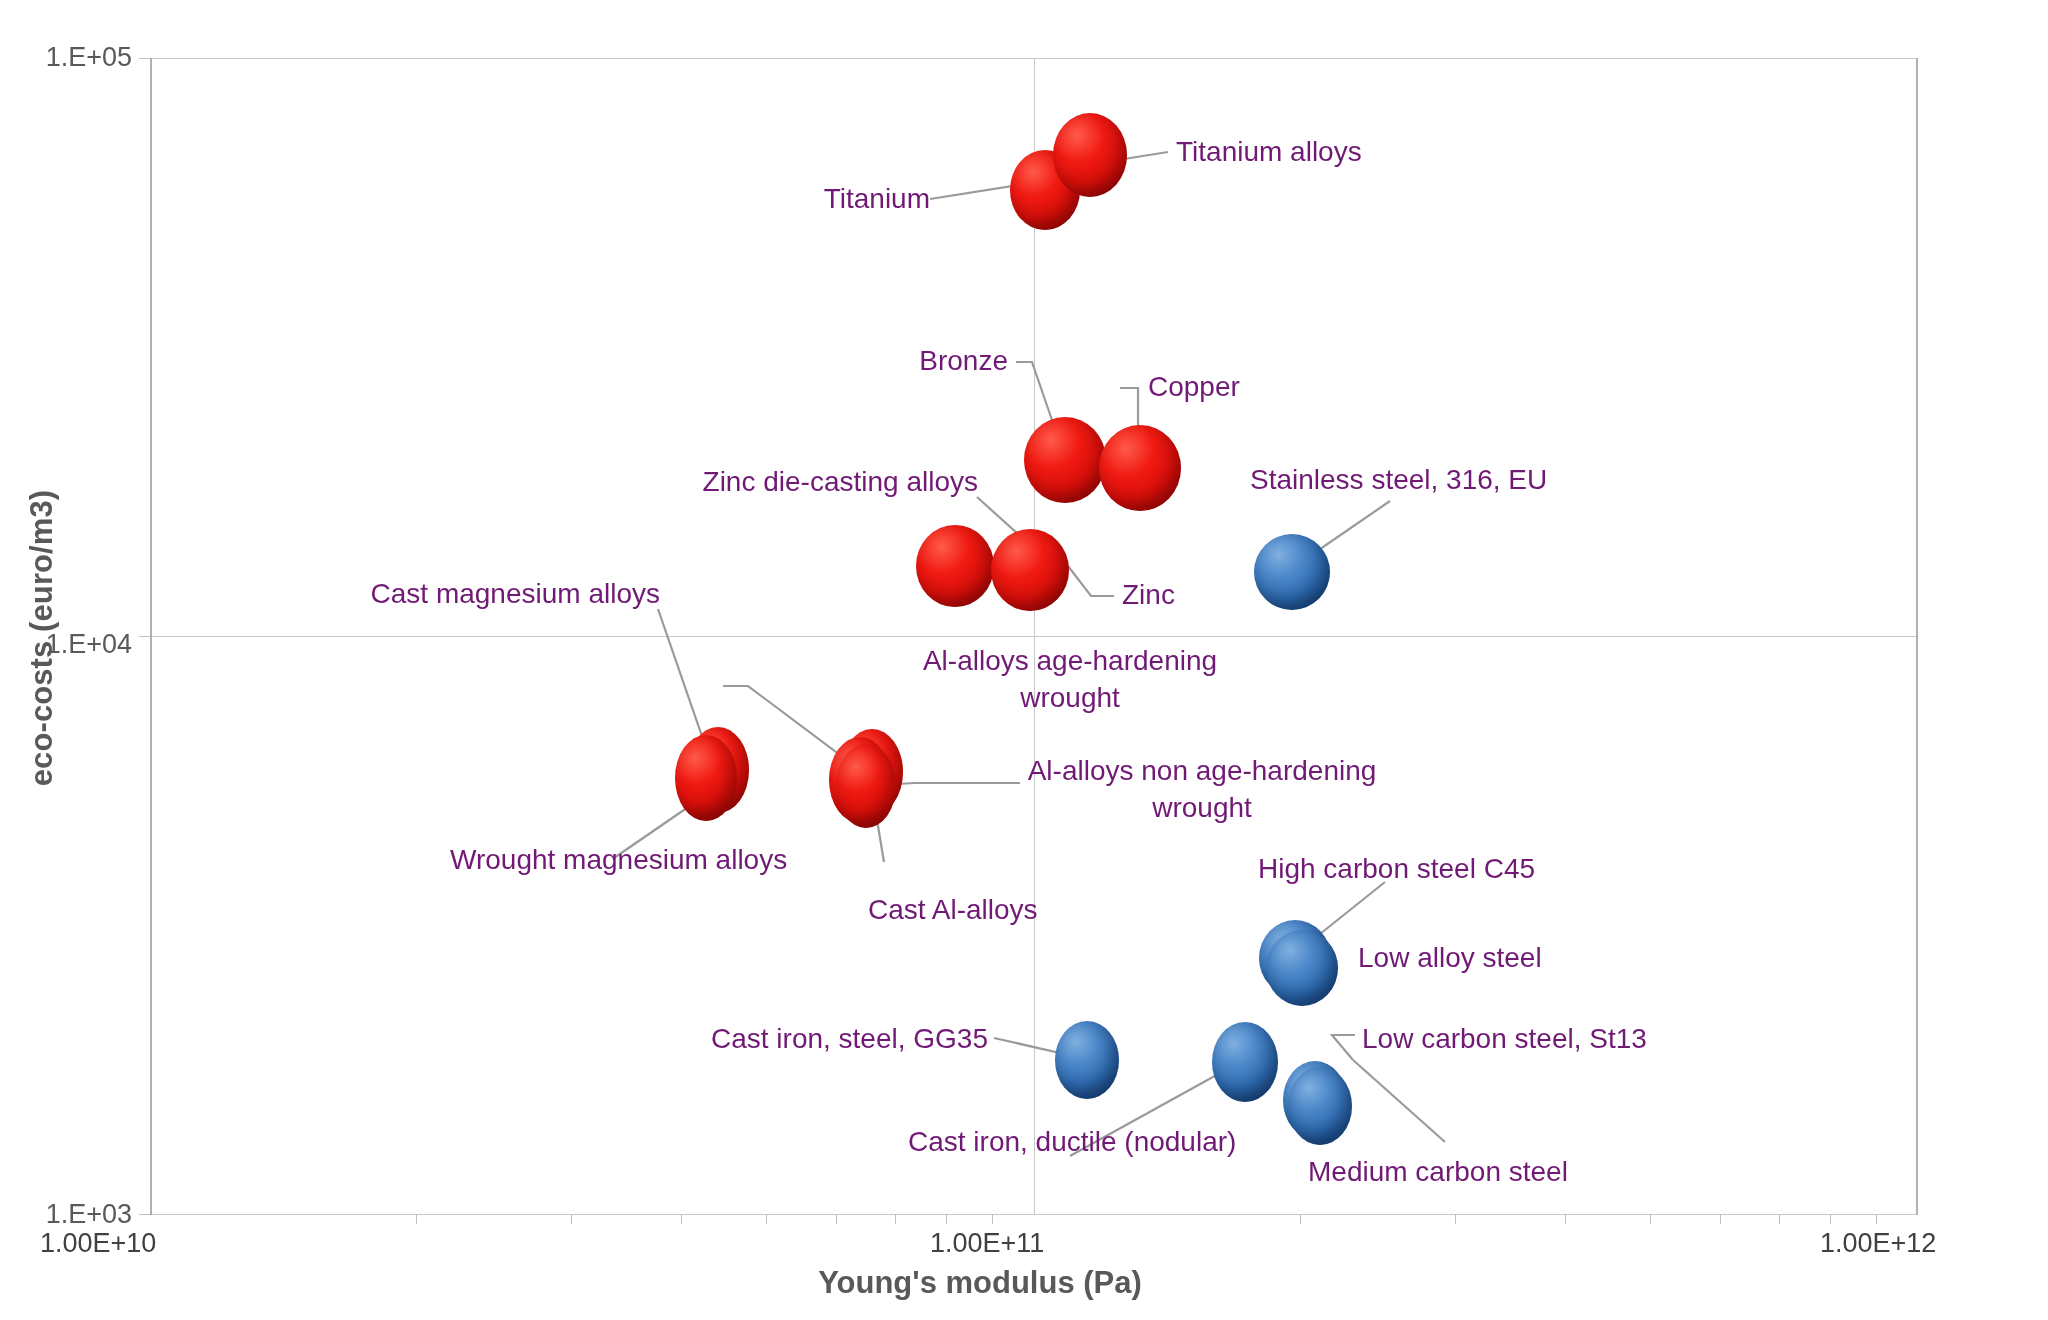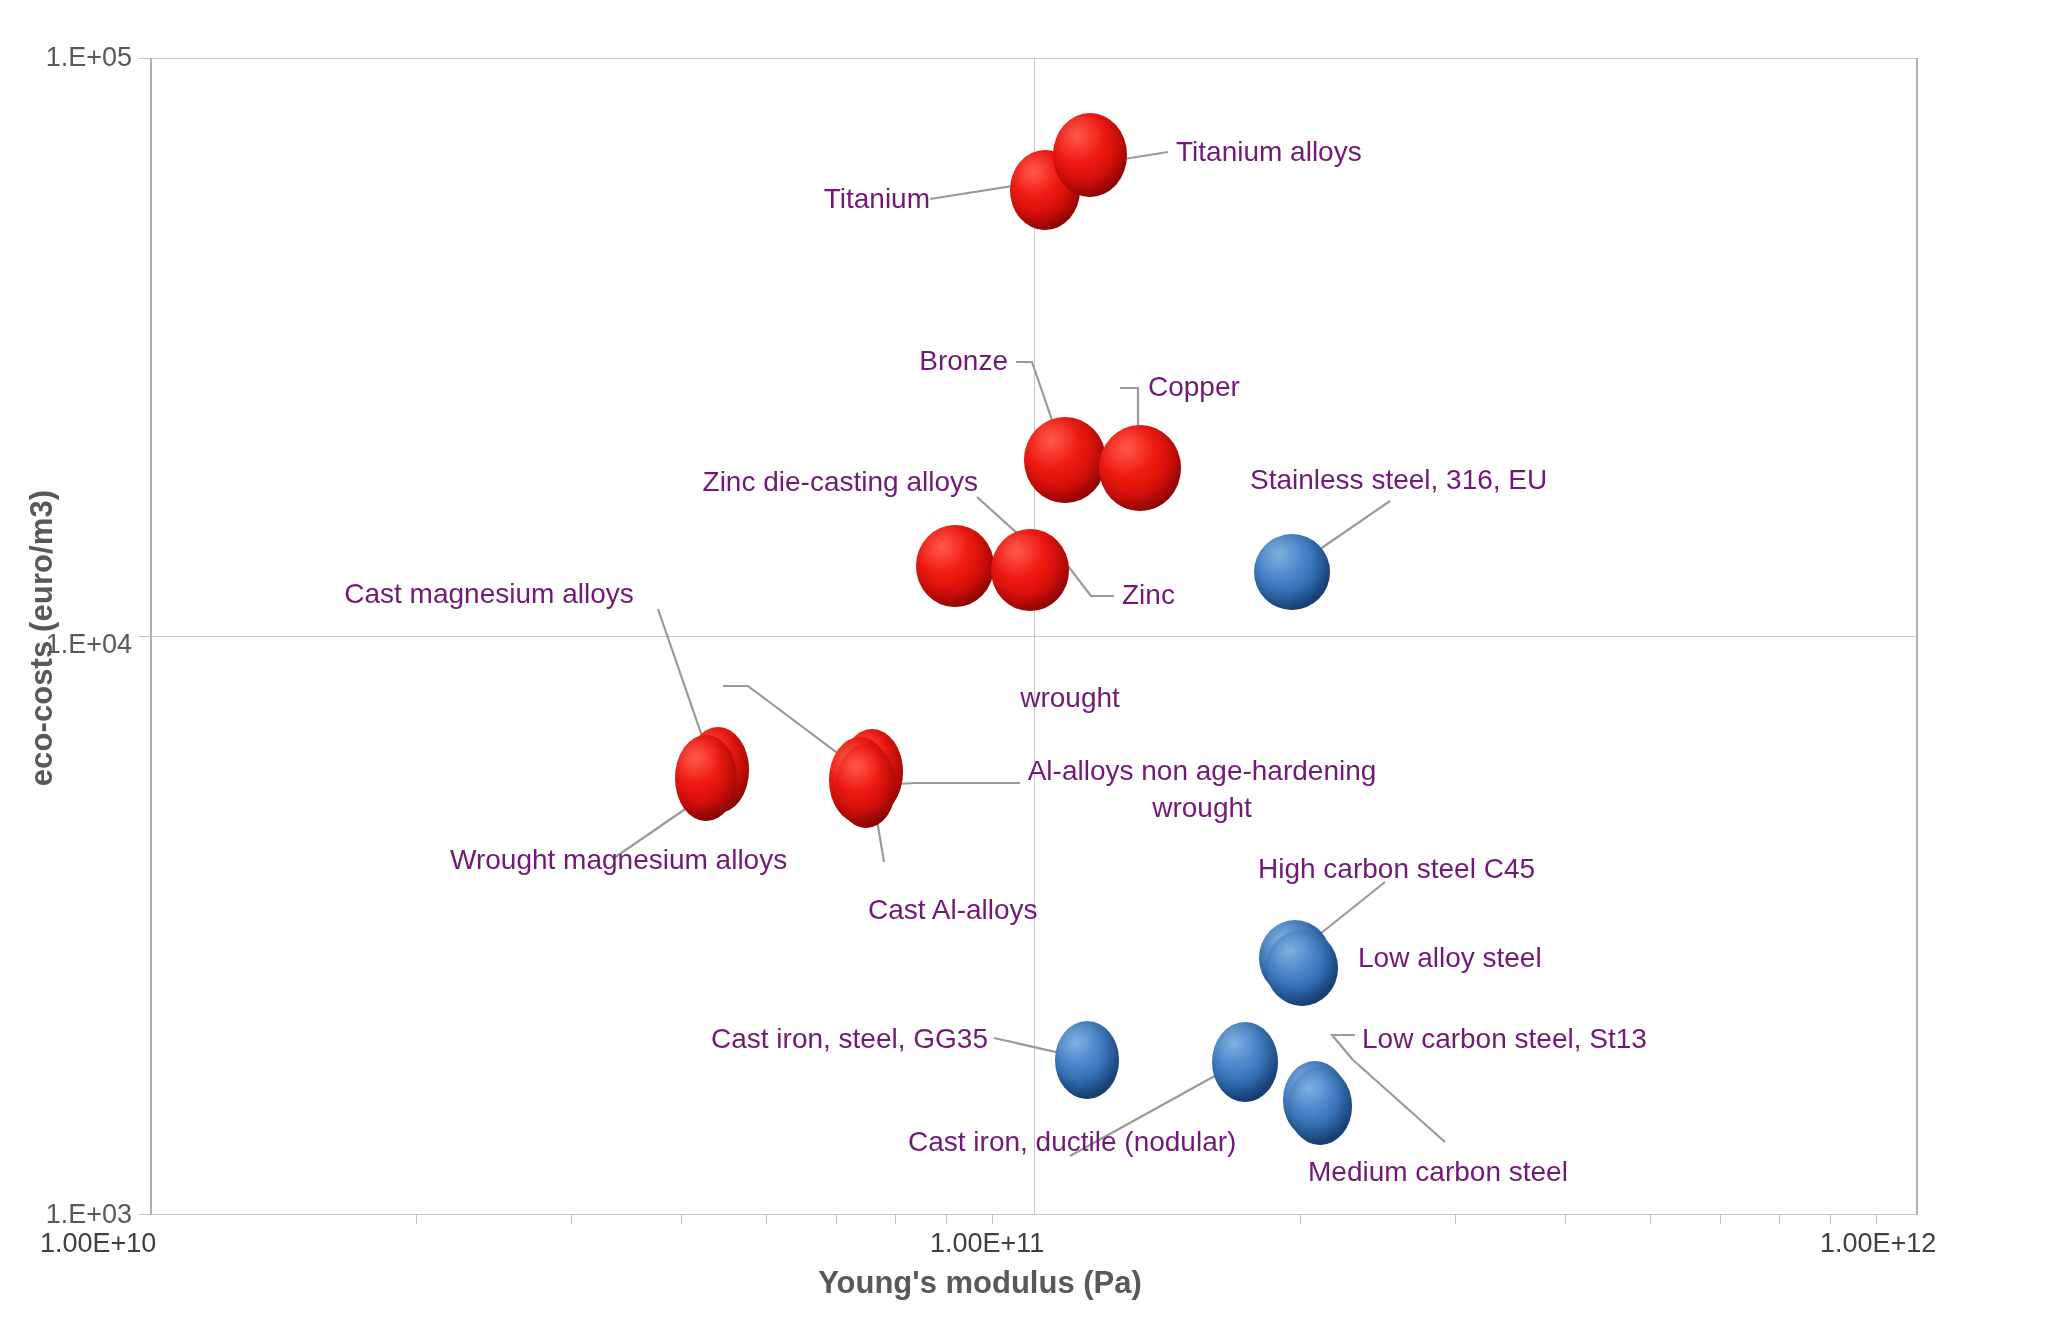--- a/index.html
+++ b/index.html
@@ -268,23 +268,24 @@
   <div class="pt-label" style="left:1176px; top:135px;">Titanium alloys</div>
 
   <div class="pt-label right" style="left:756px;  top:344px;  width:252px;">Bronze</div>
   <div class="pt-label" style="left:1148px; top:370px;">Copper</div>
 
   <div class="pt-label right" style="left:526px;  top:465px;  width:452px;">Zinc die-casting alloys</div>
   <div class="pt-label" style="left:1122px; top:578px;">Zinc</div>
 
   <div class="pt-label" style="left:1250px; top:463px;text-align:right;">Stainless steel, 316, EU</div>
 
-  <div class="pt-label right" style="left:318px;  top:577px;  width:342px;text-align:center;">Cast magnesium alloys</div>
+  <div class="pt-label right" style="left:318px;  top:577px;  width:342px;">Cast magnesium alloys</div>
   <div class="pt-label" style="left:450px;  top:843px;">Wrought magnesium alloys</div>
 
+  <div class="pt-label center" style="left:800px; top:644px; width:540px;">Al-alloys age-hardening</div>
   <div class="pt-label center" style="left:800px; top:681px; width:540px;">wrought</div>
 
   <div class="pt-label center" style="left:1022px; top:754px; width:360px;">Al-alloys non age-hardening</div>
   <div class="pt-label center" style="left:1022px; top:791px; width:360px;">wrought</div>
 
   <div class="pt-label" style="left:868px;  top:893px;">Cast Al-alloys</div>
 
   <div class="pt-label" style="left:1258px; top:852px;">High carbon steel C45</div>
   <div class="pt-label" style="left:1358px; top:941px;">Low alloy steel</div>
 

